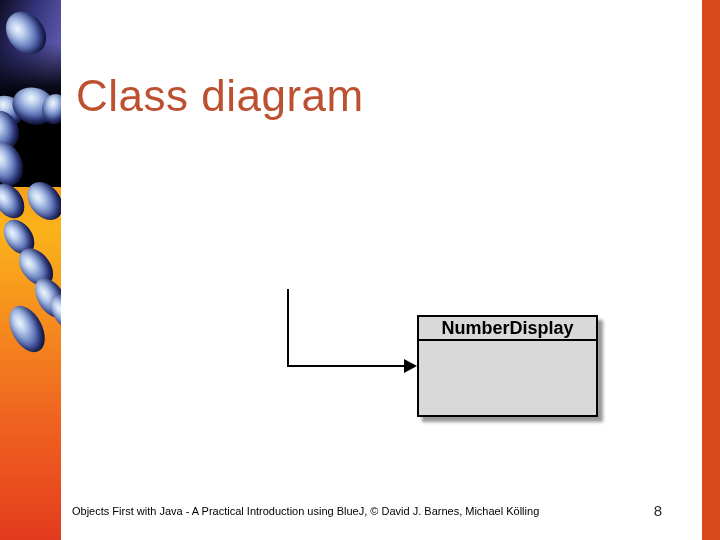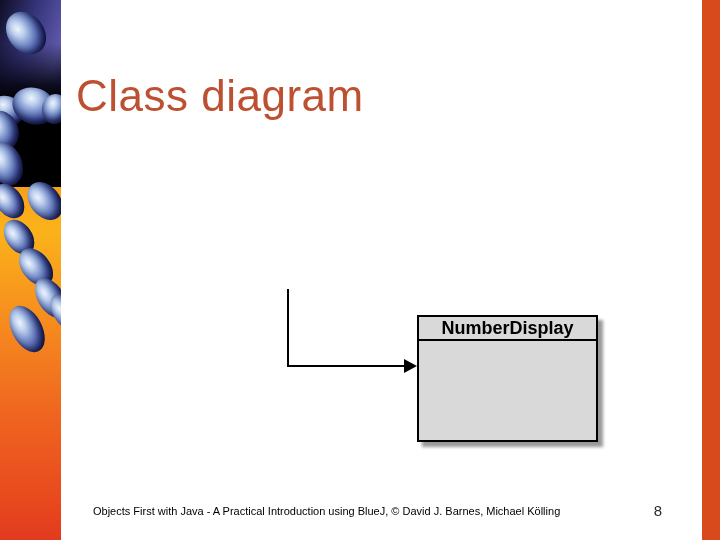--- a/index.html
+++ b/index.html
@@ -78,21 +78,21 @@
   .class-box .hdr {
     height: 24px;
     border-bottom: 2px solid #000000;
     text-align: center;
     font-weight: bold;
     font-size: 18px;
     line-height: 23px;
     color: #000000;
   }
   .box-clock  { left: 199px; top: 187px; width: 178px; height: 102px; }
-  .box-number { left: 417px; top: 315px; width: 181px; height: 127px; }
+  .box-number { left: 417px; top: 315px; width: 181px; height: 102px; }
 
   
   .conn-v {
     position: absolute;
     left: 287px; top: 289px;
     width: 2px; height: 78px;
     background: #000000;
   }
   .conn-h {
     position: absolute;
@@ -105,21 +105,21 @@
     left: 404px; top: 359px;
     width: 0; height: 0;
     border-top: 7px solid transparent;
     border-bottom: 7px solid transparent;
     border-left: 13px solid #000000;
   }
 
   
   .footer {
     position: absolute;
-    left: 93px; top: 505px;
+    left: 72px; top: 505px;
     font-size: 11px;
     color: #000000;
   }
   .page-num {
     position: absolute;
     left: 648px; top: 502px;
     width: 20px;
     text-align: center;
     font-size: 15px;
     color: #2b2b2b;

